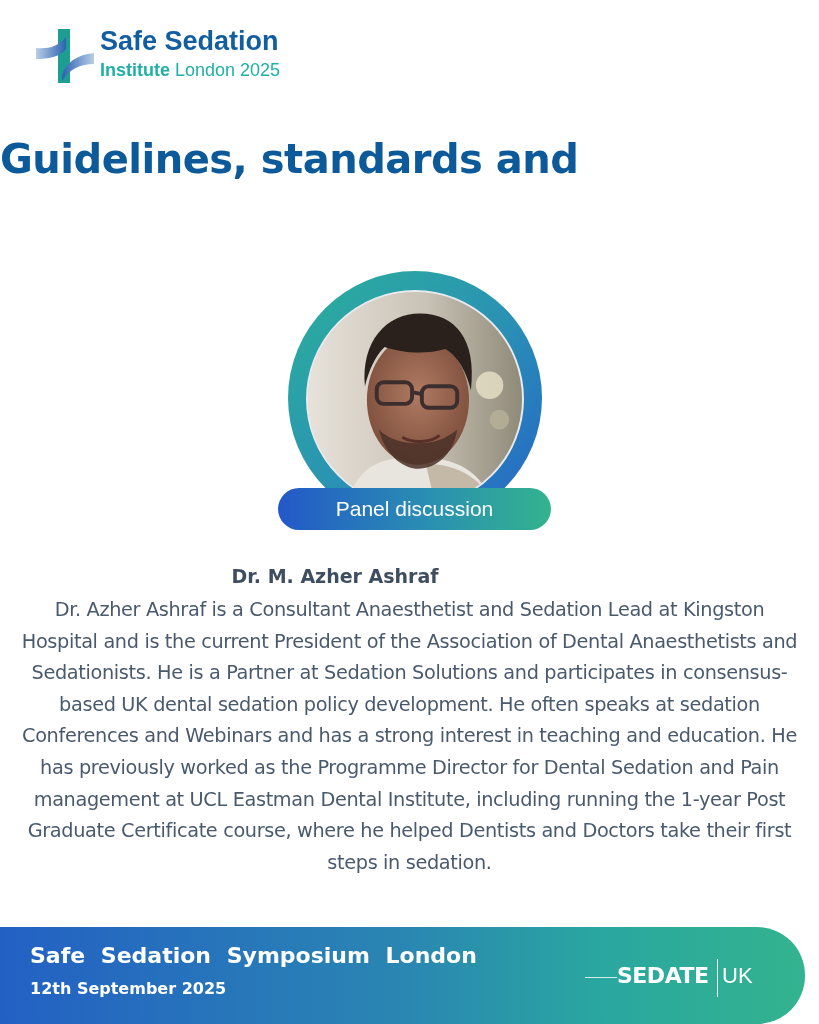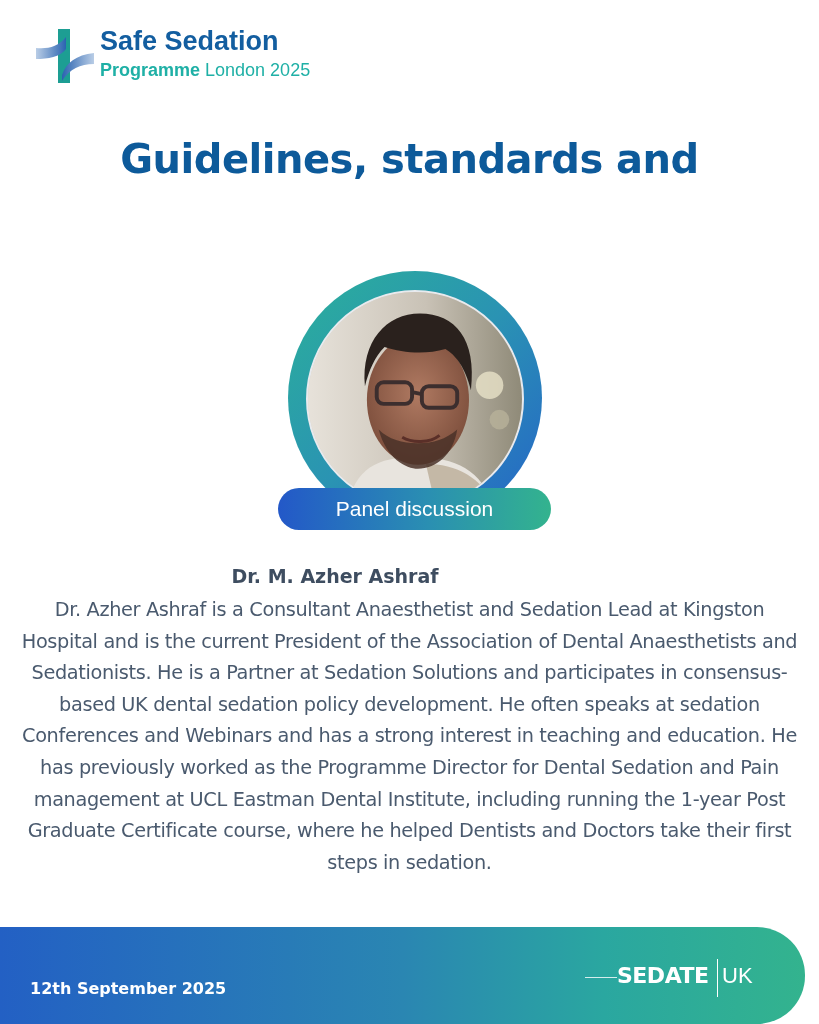--- a/index.html
+++ b/index.html
@@ -5,21 +5,21 @@
   * { margin: 0; padding: 0; box-sizing: border-box; }
   html, body { width: 819px; height: 1024px; background: #ffffff; overflow: hidden; }
   body { position: relative; font-family: "Liberation Sans", "DejaVu Sans", sans-serif; }
 
   .logo { position: absolute; left: 36px; top: 26px; width: 320px; height: 60px; }
   .logo-mark { position: absolute; left: 0; top: 3px; width: 60px; height: 54px; }
   .logo-title { position: absolute; left: 64px; top: 0px; font-family: "Liberation Sans", sans-serif; font-weight: 700; font-size: 27px; color: #135ea0; letter-spacing: 0px; white-space: nowrap; }
   .logo-sub { position: absolute; left: 64px; top: 34px; font-family: "Liberation Sans", sans-serif; font-size: 18px; color: #1fb0a6; white-space: nowrap; }
   .logo-sub b { font-weight: 700; }
 
-  .headline { position: absolute; left: 0; top: 130px; width: 819px; text-align: center; font-family: "DejaVu Sans", sans-serif; font-weight: 700; font-size: 40px; line-height: 58px; color: #0d5a9a; letter-spacing: -0.5px; }
+  .headline { position: absolute; left: 0; top: 130px; width: 819px; font-family: "DejaVu Sans", sans-serif; font-weight: 700; font-size: 40px; line-height: 58px; color: #0d5a9a; letter-spacing: -0.5px; }
 
   .ring { position: absolute; left: 288px; top: 271px; width: 254px; height: 254px; border-radius: 50%;
           background: linear-gradient(135deg, #2bb09a 0%, #2a93b3 50%, #2563c8 100%); }
   .photo { position: absolute; left: 306px; top: 290px; width: 218px; height: 218px; border-radius: 50%; overflow: hidden;
            border: 2px solid #e8eaee; background: #d9d4cc; }
   .photo svg { width: 100%; height: 100%; display: block; }
 
   .pill { position: absolute; left: 278px; top: 488px; width: 273px; height: 42px; border-radius: 21px;
           background: linear-gradient(90deg, #2358c8 0%, #2a8fb2 55%, #33b38e 100%);
           color: #ffffff; font-family: Liberation Sans, sans-serif; font-size: 21px; line-height: 42px; text-align: center; }
@@ -50,21 +50,21 @@
       <linearGradient id="swR" x1="0" y1="0" x2="1" y2="0">
         <stop offset="0" stop-color="#2a63b0"></stop>
         <stop offset="1" stop-color="#b9cde6"></stop>
       </linearGradient>
     </defs>
     <rect x="22" y="0" width="12" height="54" fill="#1d9e93"></rect>
     <path d="M0 19 C12 20 22 18 30 8 L30 20 C24 28 12 30 0 30 Z" fill="url(#swL)"></path>
     <path d="M26 46 C30 34 40 26 58 24 L58 35 C44 35 34 40 26 52 Z" fill="url(#swR)"></path>
   </svg>
   <div class="logo-title">Safe Sedation</div>
-  <div class="logo-sub"><b>Programme</b><span> London 2025</span></div>
+  <div class="logo-sub"><b>Institute</b><span> London 2025</span></div>
 </div>
 
 <h1 class="headline">
   <span>Guidelines, standards and</span><br>
 </h1>
 
 <div class="ring"></div>
 <div class="photo">
   <svg viewBox="0 0 218 218">
     <defs>
@@ -91,20 +91,21 @@
     <path d="M106 102 L116 104" stroke="#3c2e2e" stroke-width="4"></path>
     <path d="M96 148 C106 154 124 154 134 146" stroke="#5a2f28" stroke-width="3" fill="none"></path>
   </svg>
 </div>
 <div class="pill">Panel discussion</div>
 
 <div class="speaker-name">Dr. M. Azher Ashraf</div>
 <p class="bio">Dr. Azher Ashraf is a Consultant Anaesthetist and Sedation Lead at Kingston Hospital and is the current President of the Association of Dental Anaesthetists and Sedationists. He is a Partner at Sedation Solutions and participates in consensus-based UK dental sedation policy development. He often speaks at sedation Conferences and Webinars and has a strong interest in teaching and education. He has previously worked as the Programme Director for Dental Sedation and Pain management at UCL Eastman Dental Institute, including running the 1-year Post Graduate Certificate course, where he helped Dentists and Doctors take their first steps in sedation.</p>
 
 <div class="footer">
+  <div class="footer-line1">Safe Sedation Symposium London</div>
   <div class="footer-line2">12th September 2025</div>
   <div class="brand">
     <div class="brand-dash"></div>
     <div class="brand-sedate">SEDATE</div>
     <div class="brand-div"></div>
     <div class="brand-uk">UK</div>
   </div>
 </div>
 
 </body></html>

